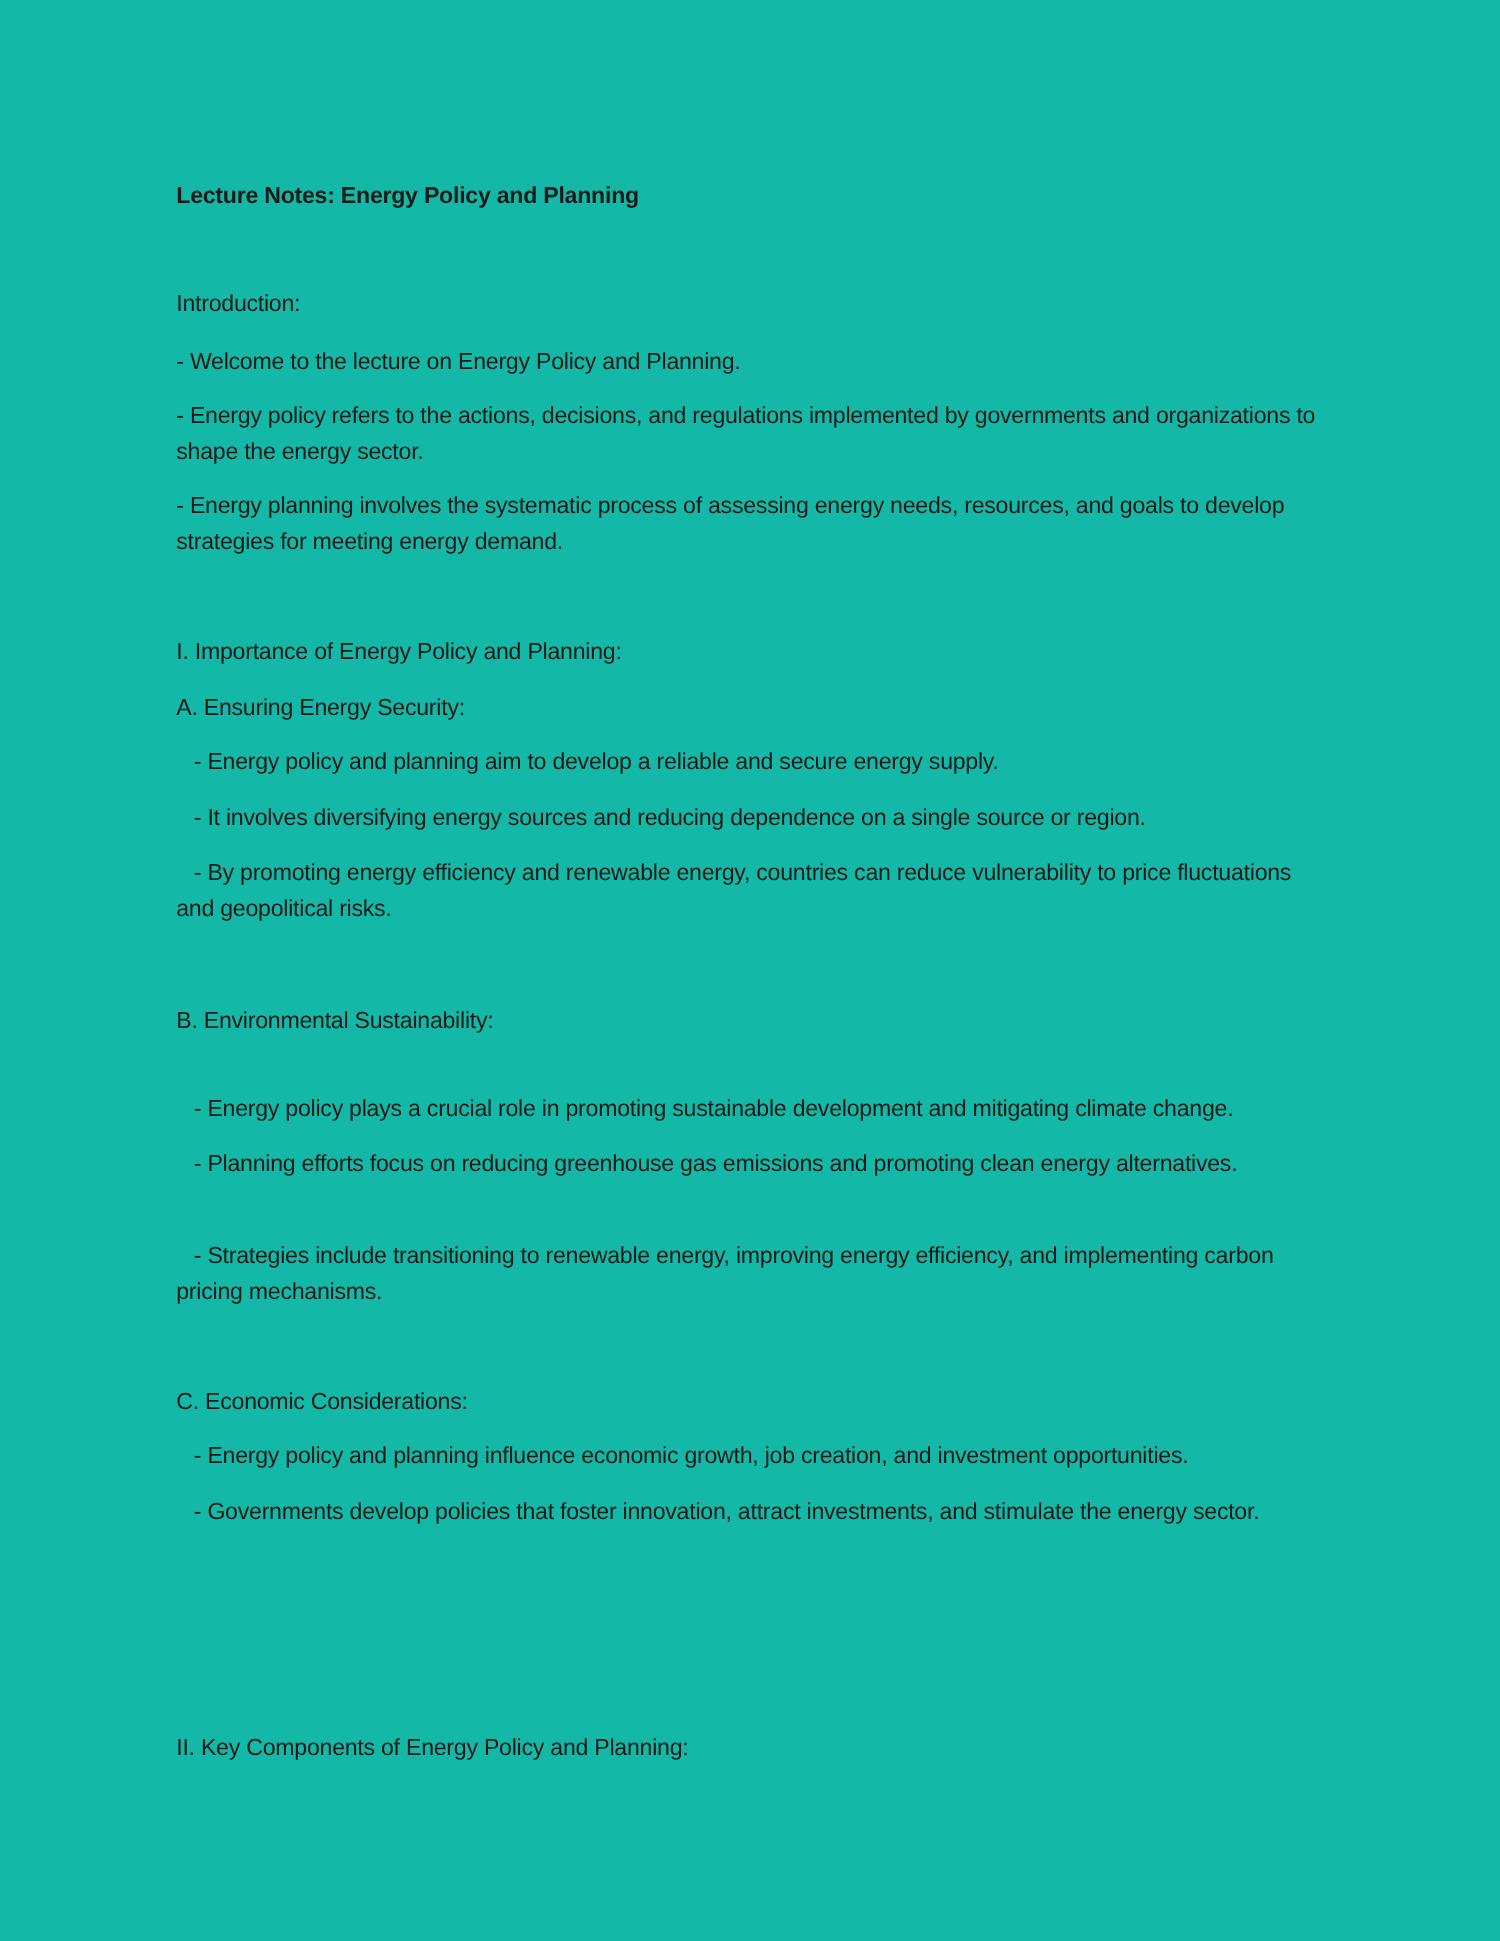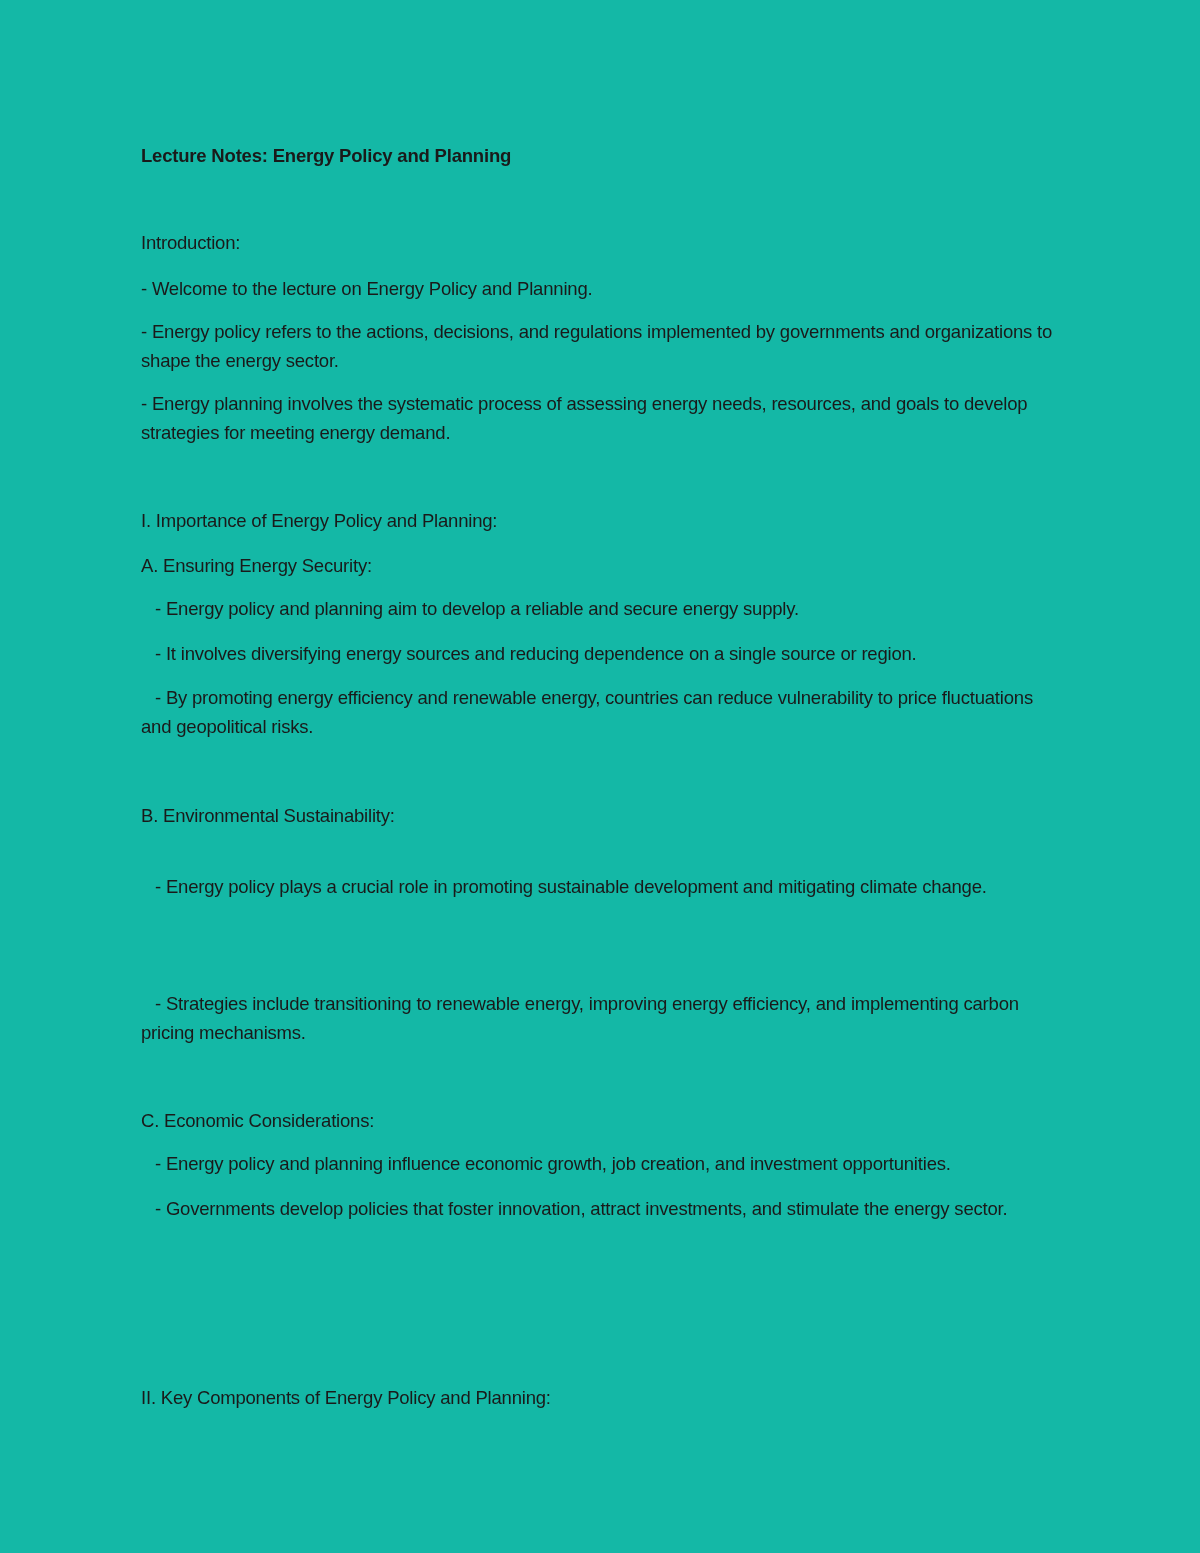--- a/index.html
+++ b/index.html
@@ -62,20 +62,21 @@
 
   <div class="line" style="top:507px;">I. Importance of Energy Policy and Planning:</div>
 
   <div class="line" style="top:552px;">A. Ensuring Energy Security:</div>
   <div class="para indent" style="top:595px;"><span>- Energy policy and planning aim to develop a reliable and secure energy supply.</span></div>
   <div class="para indent" style="top:684px;"><span>- By promoting energy efficiency and renewable energy, countries can reduce vulnerability to price fluctuations and geopolitical risks.</span></div>
   <div class="para indent" style="top:640px;"><span>- It involves diversifying energy sources and reducing dependence on a single source or region.</span></div>
 
   <div class="line" style="top:802px;">B. Environmental Sustainability:</div>
   <div class="para indent" style="top:845px;margin-top:28px;"><span>- Energy policy plays a crucial role in promoting sustainable development and mitigating climate change.</span></div>
+  <div class="para indent" style="top:917px;"><span>- Planning efforts focus on reducing greenhouse gas emissions and promoting clean energy alternatives.</span></div>
   <div class="para indent" style="top:990px;"><span>- Strategies include transitioning to renewable energy, improving energy efficiency, and implementing carbon pricing mechanisms.</span></div>
 
   <div class="line" style="top:1107px;">C. Economic Considerations:</div>
   <div class="para indent" style="top:1150px;"><span>- Energy policy and planning influence economic growth, job creation, and investment opportunities.</span></div>
   <div class="para indent" style="top:1195px;"><span>- Governments develop policies that foster innovation, attract investments, and stimulate the energy sector.</span></div>
 
   <div class="line" style="top:1384px;">II. Key Components of Energy Policy and Planning:</div>
 
 </div>
 

